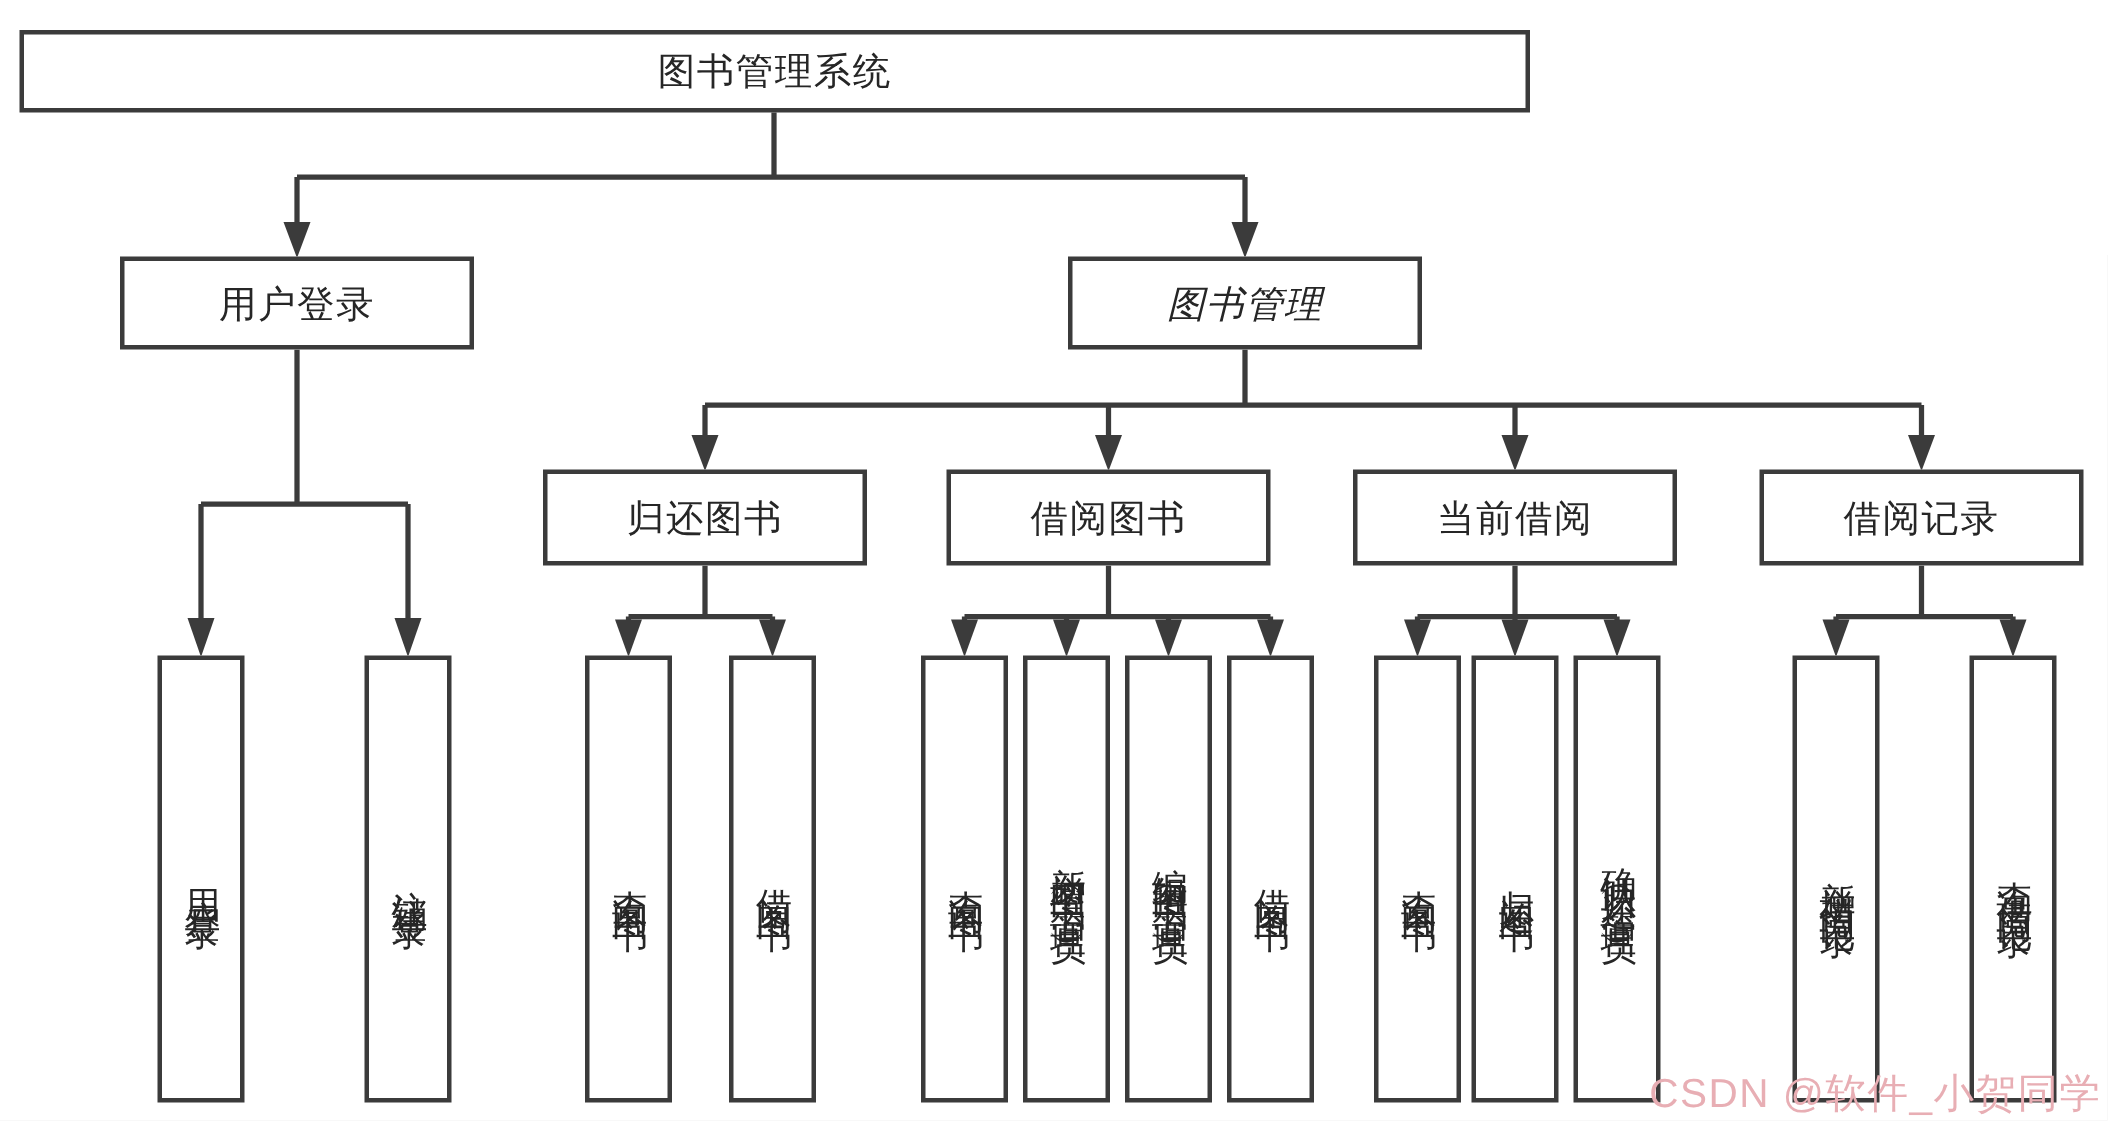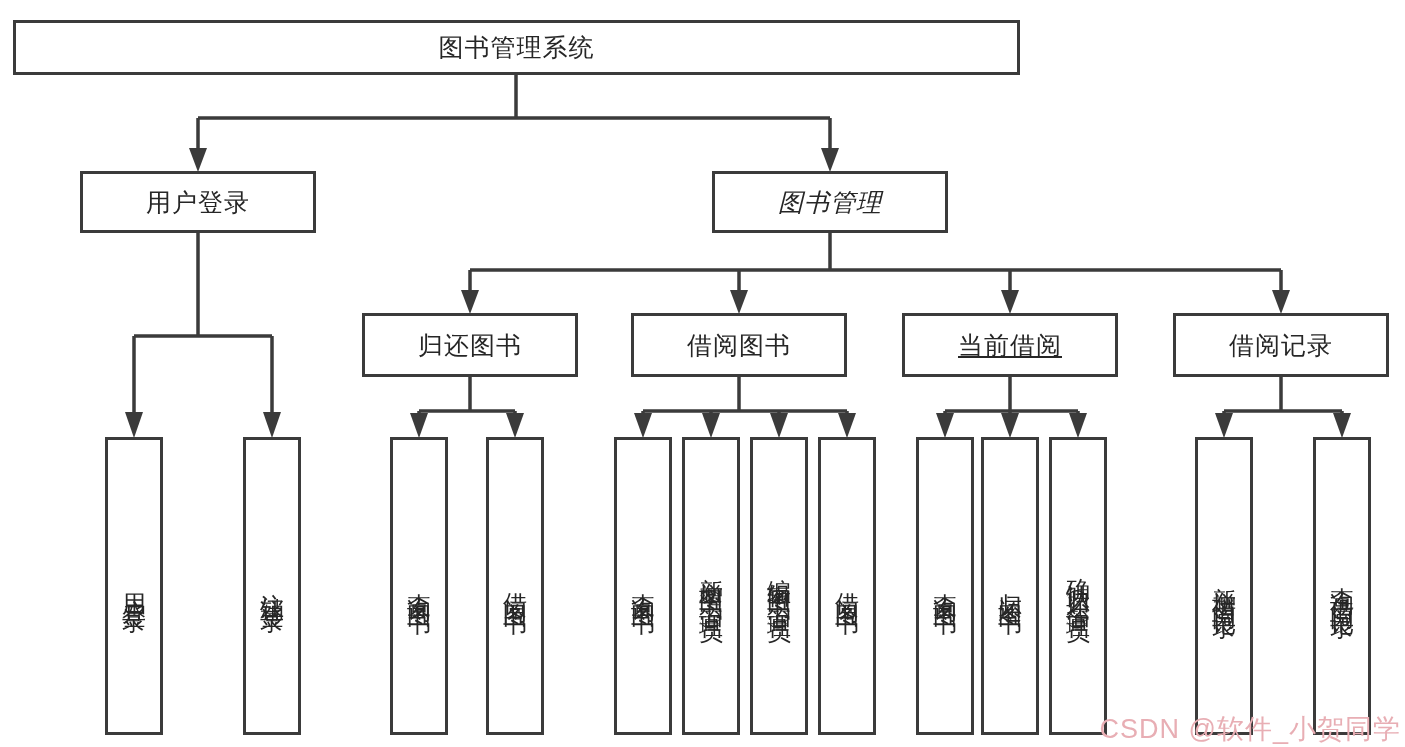--- a/index.html
+++ b/index.html
@@ -106,21 +106,21 @@
   <div class="node hbox" style="left:712px;top:171px;width:236px;height:62px;font-style:italic;">
     <span class="label">图书管理</span>
   </div>
 
   <div class="node hbox" style="left:362px;top:313px;width:216px;height:64px;">
     <span class="label">归还图书</span>
   </div>
   <div class="node hbox" style="left:631px;top:313px;width:216px;height:64px;">
     <span class="label">借阅图书</span>
   </div>
-  <div class="node hbox" style="left:902px;top:313px;width:216px;height:64px;text-decoration:underline;">
+  <div class="node hbox" style="left:902px;top:313px;width:216px;height:64px;">
     <span class="label">当前借阅</span>
   </div>
   <div class="node hbox" style="left:1173px;top:313px;width:216px;height:64px;">
     <span class="label">借阅记录</span>
   </div>
 
   <div class="node vbox" style="left:105px;top:437px;width:58px;height:298px;">
     <span class="label">用户登录</span>
   </div>
   <div class="node vbox" style="left:243px;top:437px;width:58px;height:298px;">

